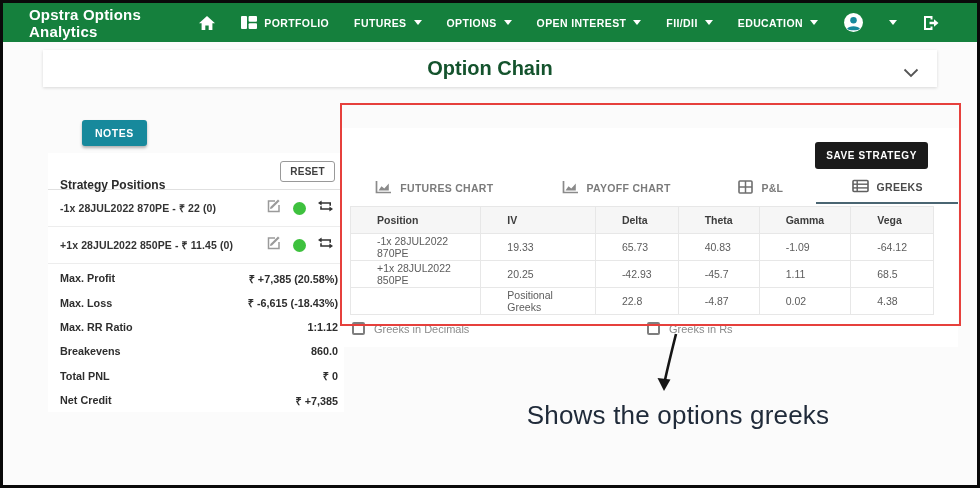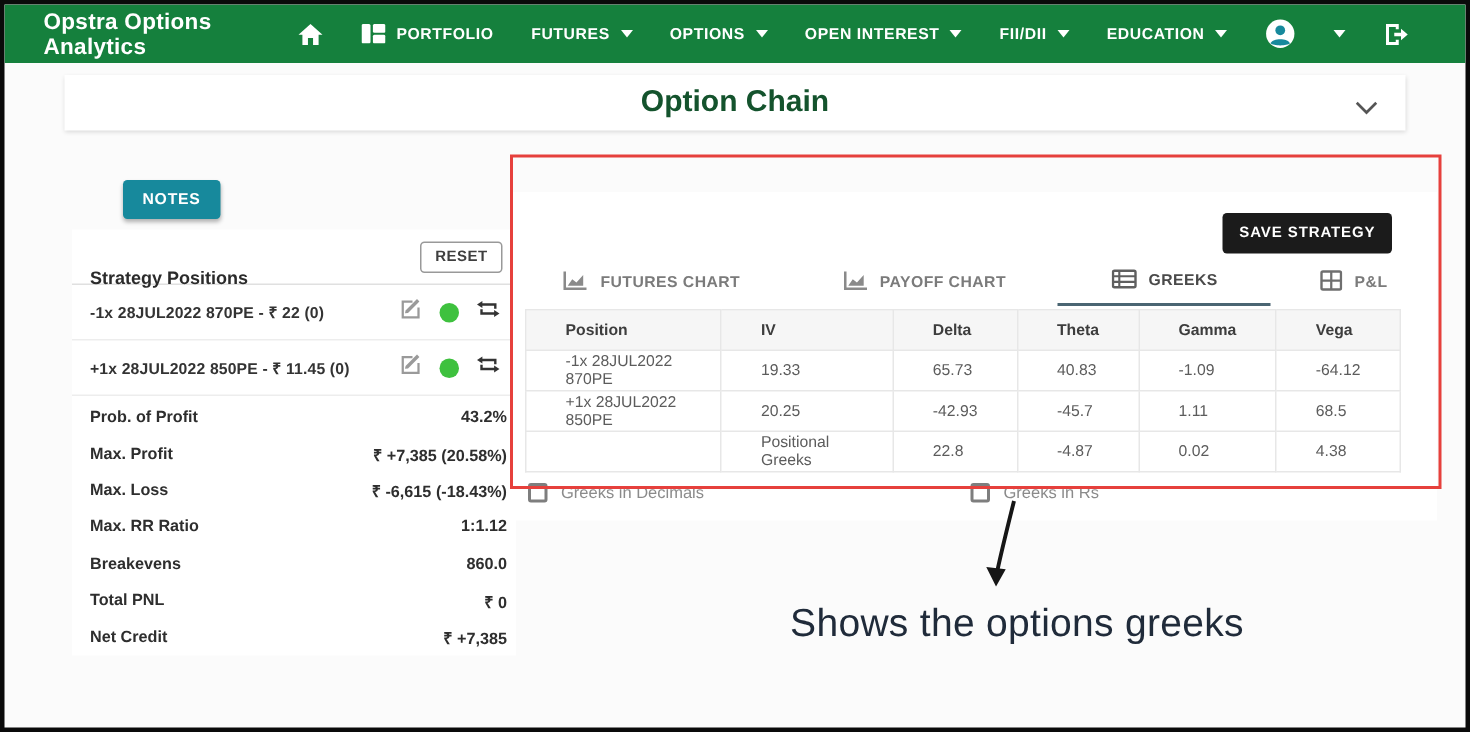--- a/index.html
+++ b/index.html
@@ -196,24 +196,20 @@
               <polygon points="4.6,1.6 4.6,6.4 1,4" fill="#333"></polygon>
               <path d="M13.2 10 H4 V7.2" fill="none" stroke="#333" stroke-width="1.6"></path>
               <polygon points="12.4,7.6 12.4,12.4 16,10" fill="#333"></polygon>
             </svg>
         </span>
       </span>
     </div>
 
     <div class="stats">
       <div class="stat-row">
-        <span class="stat-label">Prob. of Profit</span>
-        <span class="stat-value">43.2%</span>
-      </div>
-      <div class="stat-row">
         <span class="stat-label">Max. Profit</span>
         <span class="stat-value">₹ +7,385 (20.58%)</span>
       </div>
       <div class="stat-row">
         <span class="stat-label">Max. Loss</span>
         <span class="stat-value">₹ -6,615 (-18.43%)</span>
       </div>
       <div class="stat-row">
         <span class="stat-label">Max. RR Ratio</span>
         <span class="stat-value">1:1.12</span>
@@ -247,41 +243,41 @@
         <span>FUTURES CHART</span>
       </span>
       <span class="tab t1">
         <span>
           <svg width="17" height="14" viewBox="0 0 17 14">
               <path d="M1.5 1 V12.5 H16" stroke="#8a8a8a" stroke-width="1.7" fill="none"></path>
               <path d="M3.5 10.5 L6.5 6.2 L9.3 8.4 L13.8 3.4 V10.5 Z" fill="#8a8a8a"></path>
             </svg>
         </span>
         <span>PAYOFF CHART</span>
+      </span>
+      <span class="tab t4">
+        <span>
+          <svg width="15" height="14" viewBox="0 0 15 14">
+              <rect x="1" y="1" width="13" height="12" rx="1" fill="none" stroke="#6f6f6f" stroke-width="1.6"></rect>
+              <line x1="7.5" y1="1" x2="7.5" y2="13" stroke="#6f6f6f" stroke-width="1.5"></line>
+              <line x1="1" y1="7" x2="14" y2="7" stroke="#6f6f6f" stroke-width="1.5"></line>
+            </svg>
+        </span>
+        <span>P&amp;L</span>
       </span>
       <span class="tab t3 active">
         <span>
           <svg width="17" height="14" viewBox="0 0 17 14">
               <rect x="1" y="1.5" width="15" height="11" rx="1" fill="none" stroke="#5f5f5f" stroke-width="1.6"></rect>
               <line x1="1" y1="5.2" x2="16" y2="5.2" stroke="#5f5f5f" stroke-width="1.4"></line>
               <line x1="1" y1="8.9" x2="16" y2="8.9" stroke="#5f5f5f" stroke-width="1.4"></line>
               <line x1="5.2" y1="1.5" x2="5.2" y2="12.5" stroke="#5f5f5f" stroke-width="1.4"></line>
             </svg>
         </span>
         <span>GREEKS</span>
-      </span>
-      <span class="tab t4">
-        <span>
-          <svg width="15" height="14" viewBox="0 0 15 14">
-              <rect x="1" y="1" width="13" height="12" rx="1" fill="none" stroke="#6f6f6f" stroke-width="1.6"></rect>
-              <line x1="7.5" y1="1" x2="7.5" y2="13" stroke="#6f6f6f" stroke-width="1.5"></line>
-              <line x1="1" y1="7" x2="14" y2="7" stroke="#6f6f6f" stroke-width="1.5"></line>
-            </svg>
-        </span>
-        <span>P&amp;L</span>
       </span>
     </div>
 
     <table class="gtable">
       <colgroup>
         <col style="width:28%">
           <col style="width:23.5%">
           <col style="width:11.5%">
         <col style="width:11.5%">
           <col style="width:13.5%">

